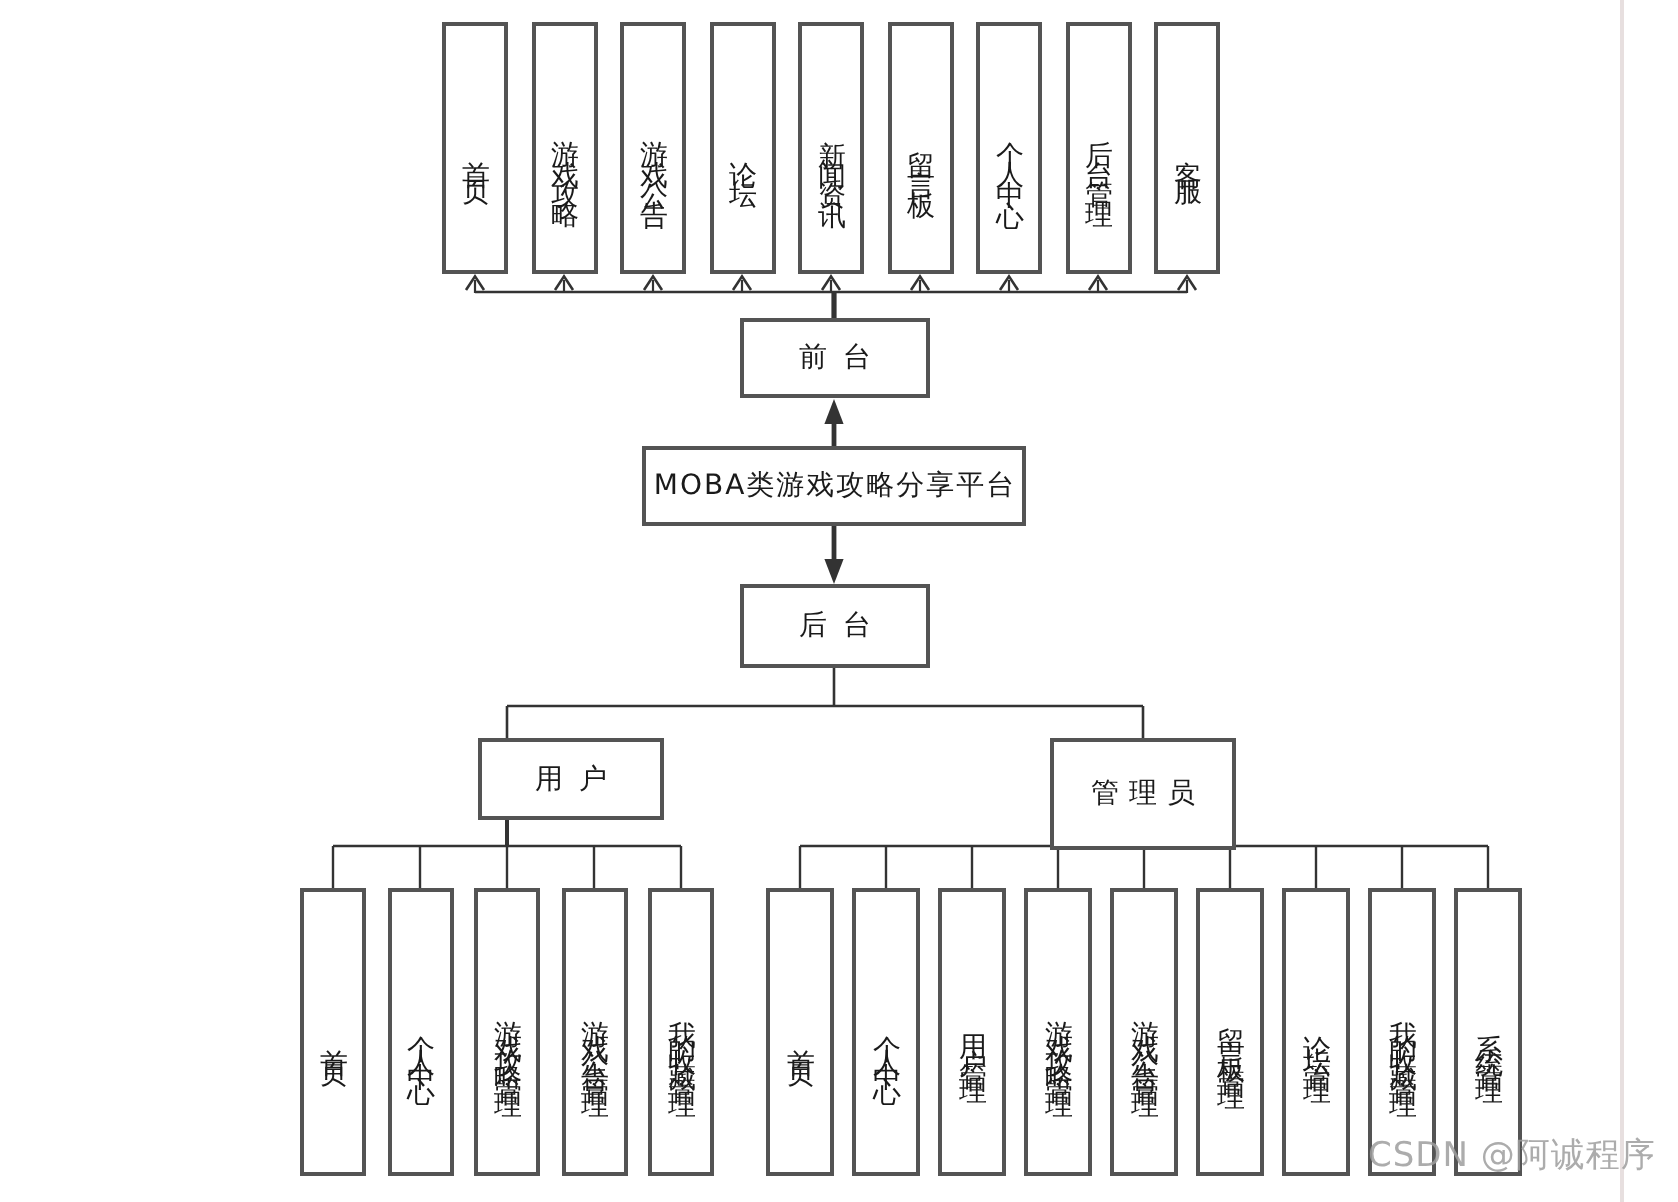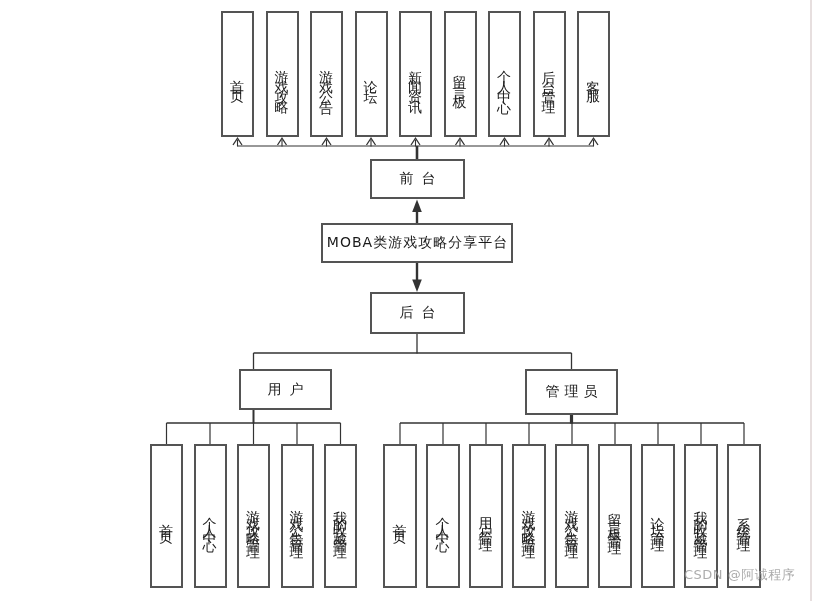--- a/index.html
+++ b/index.html
@@ -36,23 +36,23 @@
     writing-mode:vertical-rl; text-orientation:upright; font-size:14px;
     line-height:1; white-space:nowrap;
   }
   .top-row .vtext{letter-spacing:10px; padding-top:10px;}
   .child-row .vtext{letter-spacing:7px; padding-top:7px;}
   
   .front{left:370px; top:159px; width:95px; height:40px;}
   .platform{left:321px; top:223px; width:192px; height:40px;}
   .back{left:370px; top:292px; width:95px; height:42px;}
   .user{left:207px; top:369px; width:93px; height:41px;margin-left:32px;}
-  .admin{left:525px; top:369px; width:93px; height:46px;}
+  .admin{left:525px; top:369px; width:93px; height:56px;}
   .watermark{
-    position:absolute; left:684px; top:566px; font-size:13px;
+    position:absolute; left:684px; top:566px; font-size:17px;
     color:var(--watermark); opacity:.85; z-index:5; white-space:nowrap;
     letter-spacing:.5px;
   }
   .edge-line{
     position:absolute; left:810px; top:0; width:2px; height:601px;
     background:var(--edge-line); z-index:4;
   }
 </style>
 </head>
 <body>

